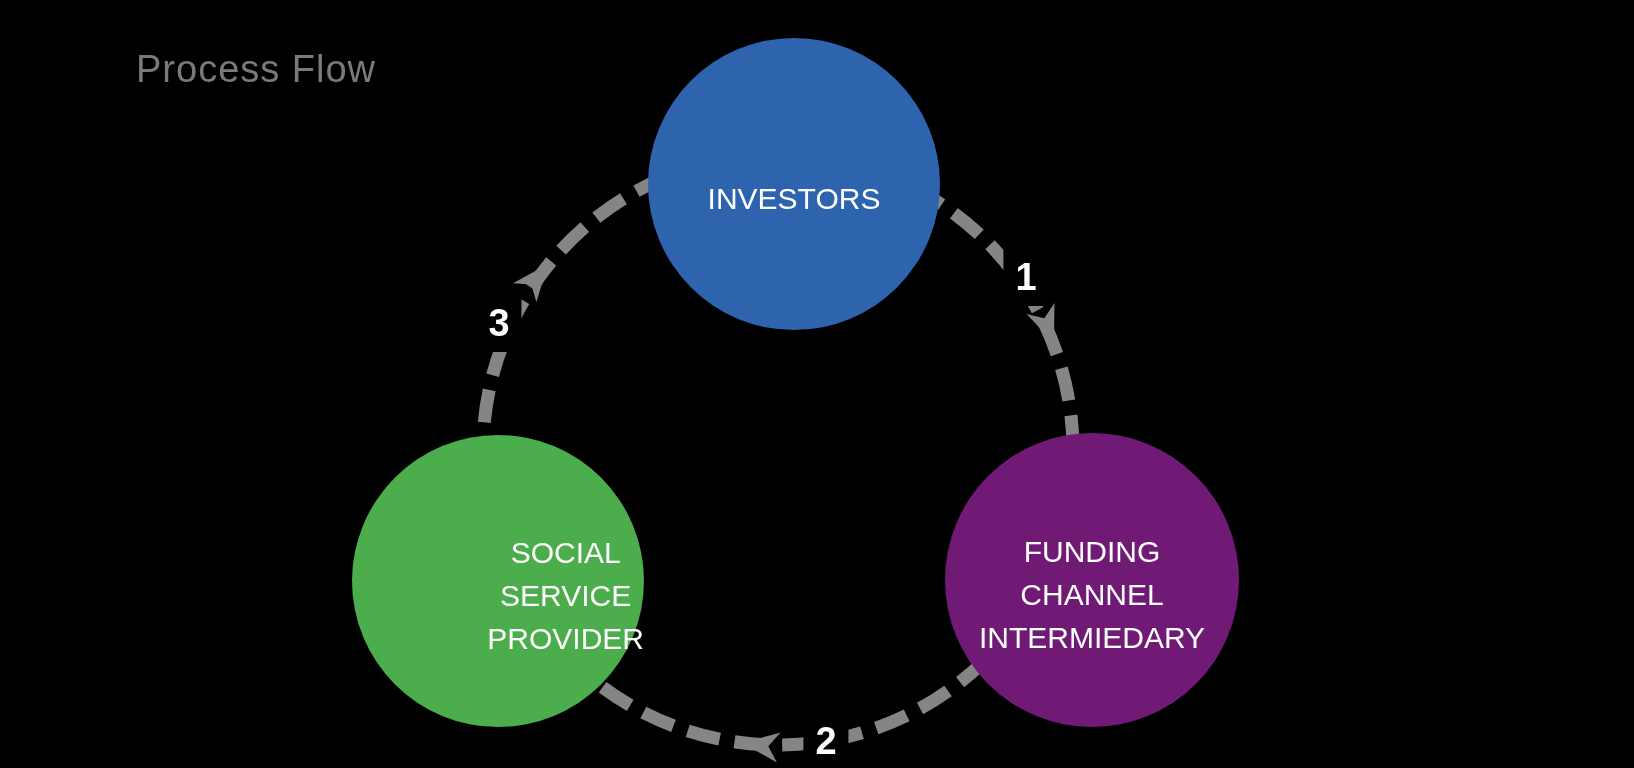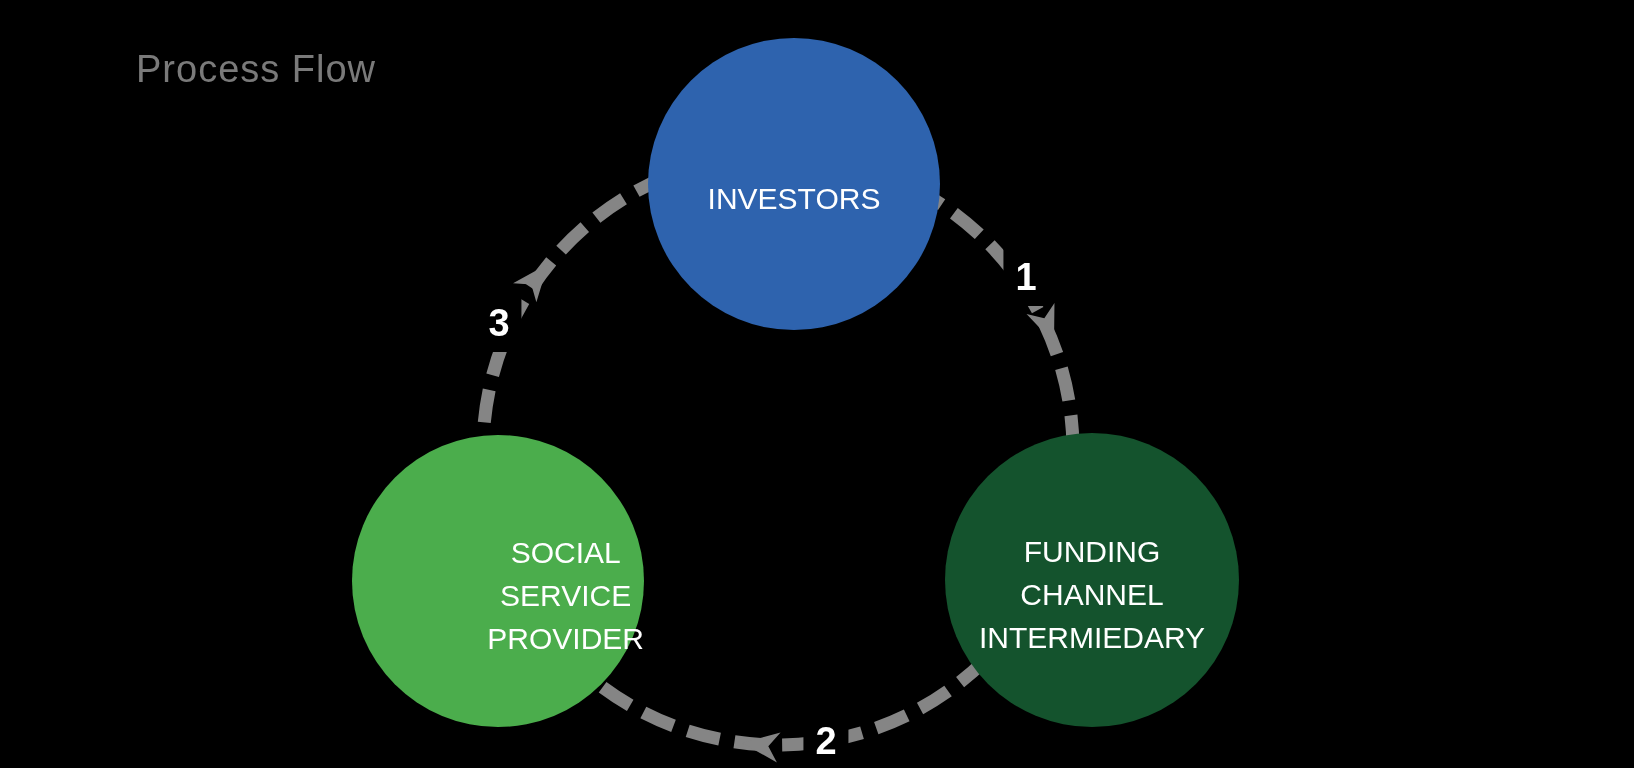--- a/index.html
+++ b/index.html
@@ -50,21 +50,21 @@
   }
   .node-social {
     left: 352px; top: 435px;
     width: 292px; height: 292px;
     background: #4BAD4C;
     justify-content: flex-end;
   }
   .node-funding {
     left: 945px; top: 433px;
     width: 294px; height: 294px;
-    background: #14532d;
+    background: #701a75;
   }
   .step-num {
     position: absolute;
     transform: translate(-50%, -50%);
     background: #000000;
     color: #ffffff;
     font-size: 38px;
     font-weight: 700;
     line-height: 1;
     padding: 10px 12px;

